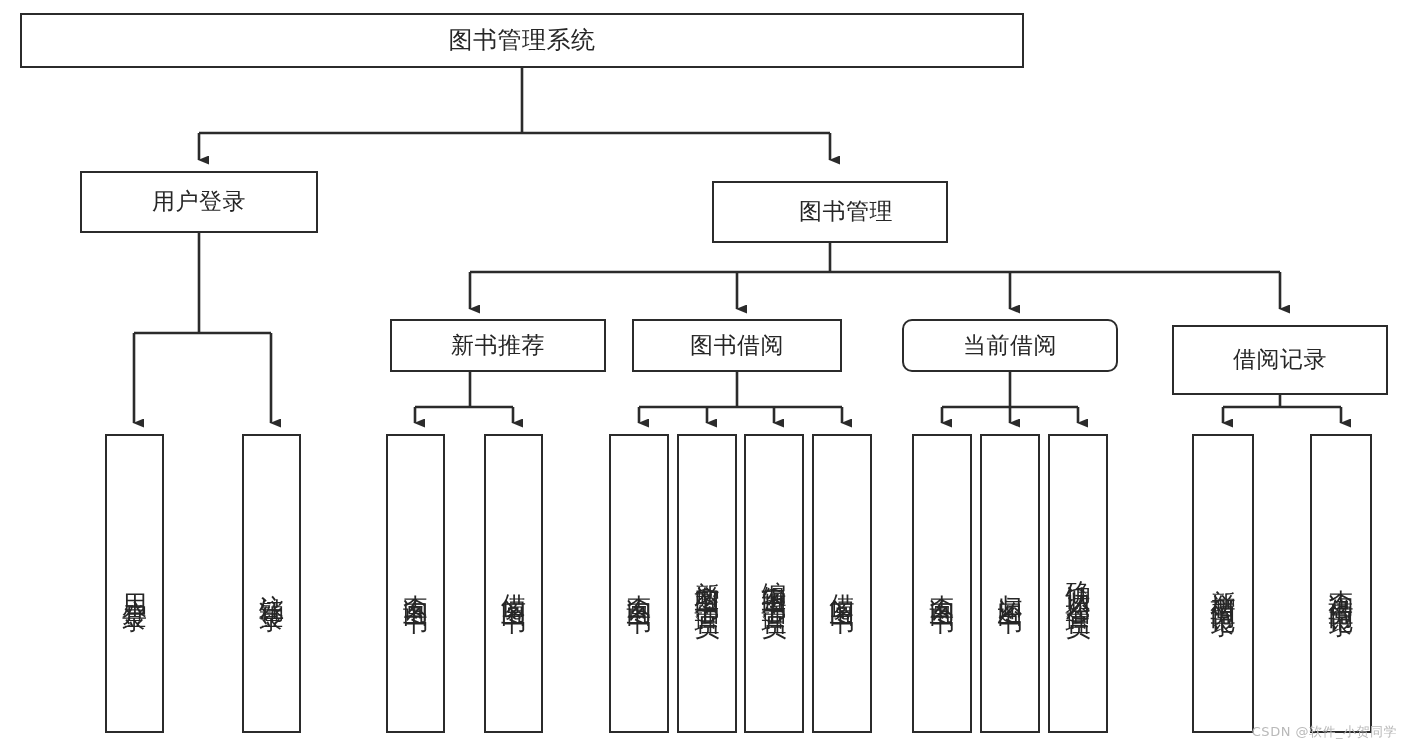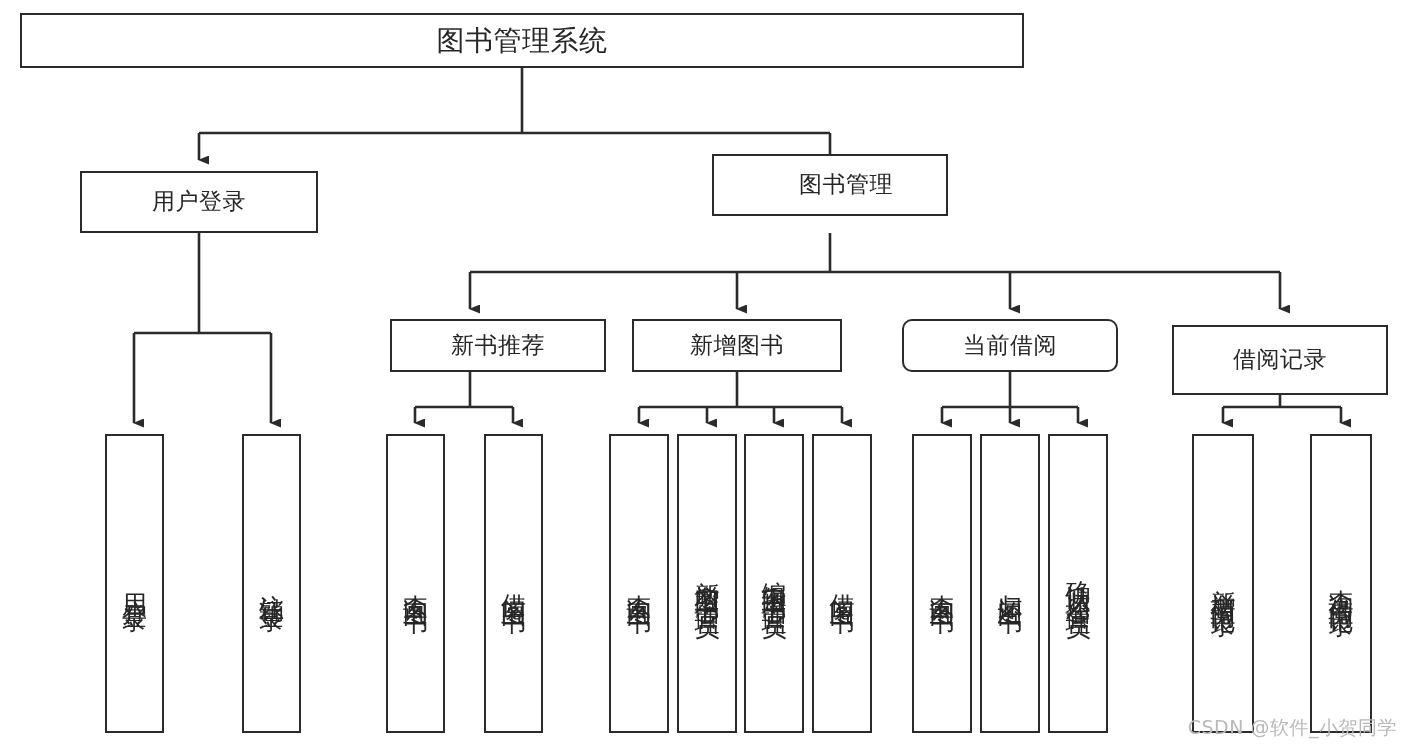--- a/index.html
+++ b/index.html
@@ -41,42 +41,42 @@
     display: block;
     line-height: 1.18;
     letter-spacing: 0.5px;
   }
   
   .node.horizontal .node-label {
     writing-mode: horizontal-tb;
     font-size: 23px;
   }
   .node.root .node-label {
-    font-size: 28px;
+    font-size: 24px;
   }
   
   .node.vertical {
     align-items: center;
     justify-content: center;
     padding: 6px 0;
   }
   .node.vertical .node-label {
     writing-mode: vertical-rl;
     text-orientation: upright;
     font-size: 25px;
     line-height: 1.0;
     letter-spacing: 5px;
     white-space: nowrap;
     max-height: 100%;
   }
   #watermark {
     position: absolute;
     right: 8px;
     bottom: 6px;
-    font-size: 19px;
+    font-size: 13px;
     color: #b9b9b9;
     letter-spacing: 0.5px;
     white-space: nowrap;
     user-select: none;
   }
 </style>
 </head>
 <body>
 
 <div id="diagram-root">
@@ -131,29 +131,29 @@
     </g>
   </svg>
 
   <div class="node horizontal root" style="left:20px; top:13px; width:1004px; height:55px;">
     <span class="node-label">图书管理系统</span>
   </div>
 
   <div class="node horizontal" style="left:80px; top:171px; width:238px; height:62px;">
     <span class="node-label">用户登录</span>
   </div>
-  <div class="node horizontal" style="left:712px; top:154px; width:236px; height:62px;padding-left:32px;">
+  <div class="node horizontal" style="left:712px; top:181px; width:236px; height:62px;padding-left:32px;">
     <span class="node-label">图书管理</span>
   </div>
 
   <div class="node horizontal" style="left:362px; top:319px; width:216px; height:53px;margin-left:28px;">
     <span class="node-label">新书推荐</span>
   </div>
   <div class="node horizontal" style="left:632px; top:319px; width:210px; height:53px;">
-    <span class="node-label">新增图书</span>
+    <span class="node-label">图书借阅</span>
   </div>
   <div class="node horizontal" style="left:902px; top:319px; width:216px; height:53px;border-radius:10px;">
     <span class="node-label">当前借阅</span>
   </div>
   <div class="node horizontal" style="left:1172px; top:325px; width:216px; height:70px;">
     <span class="node-label">借阅记录</span>
   </div>
 
   <div class="node vertical" style="left:105px; top:434px; width:59px; height:299px;">
     <span class="node-label">用户登录</span>

